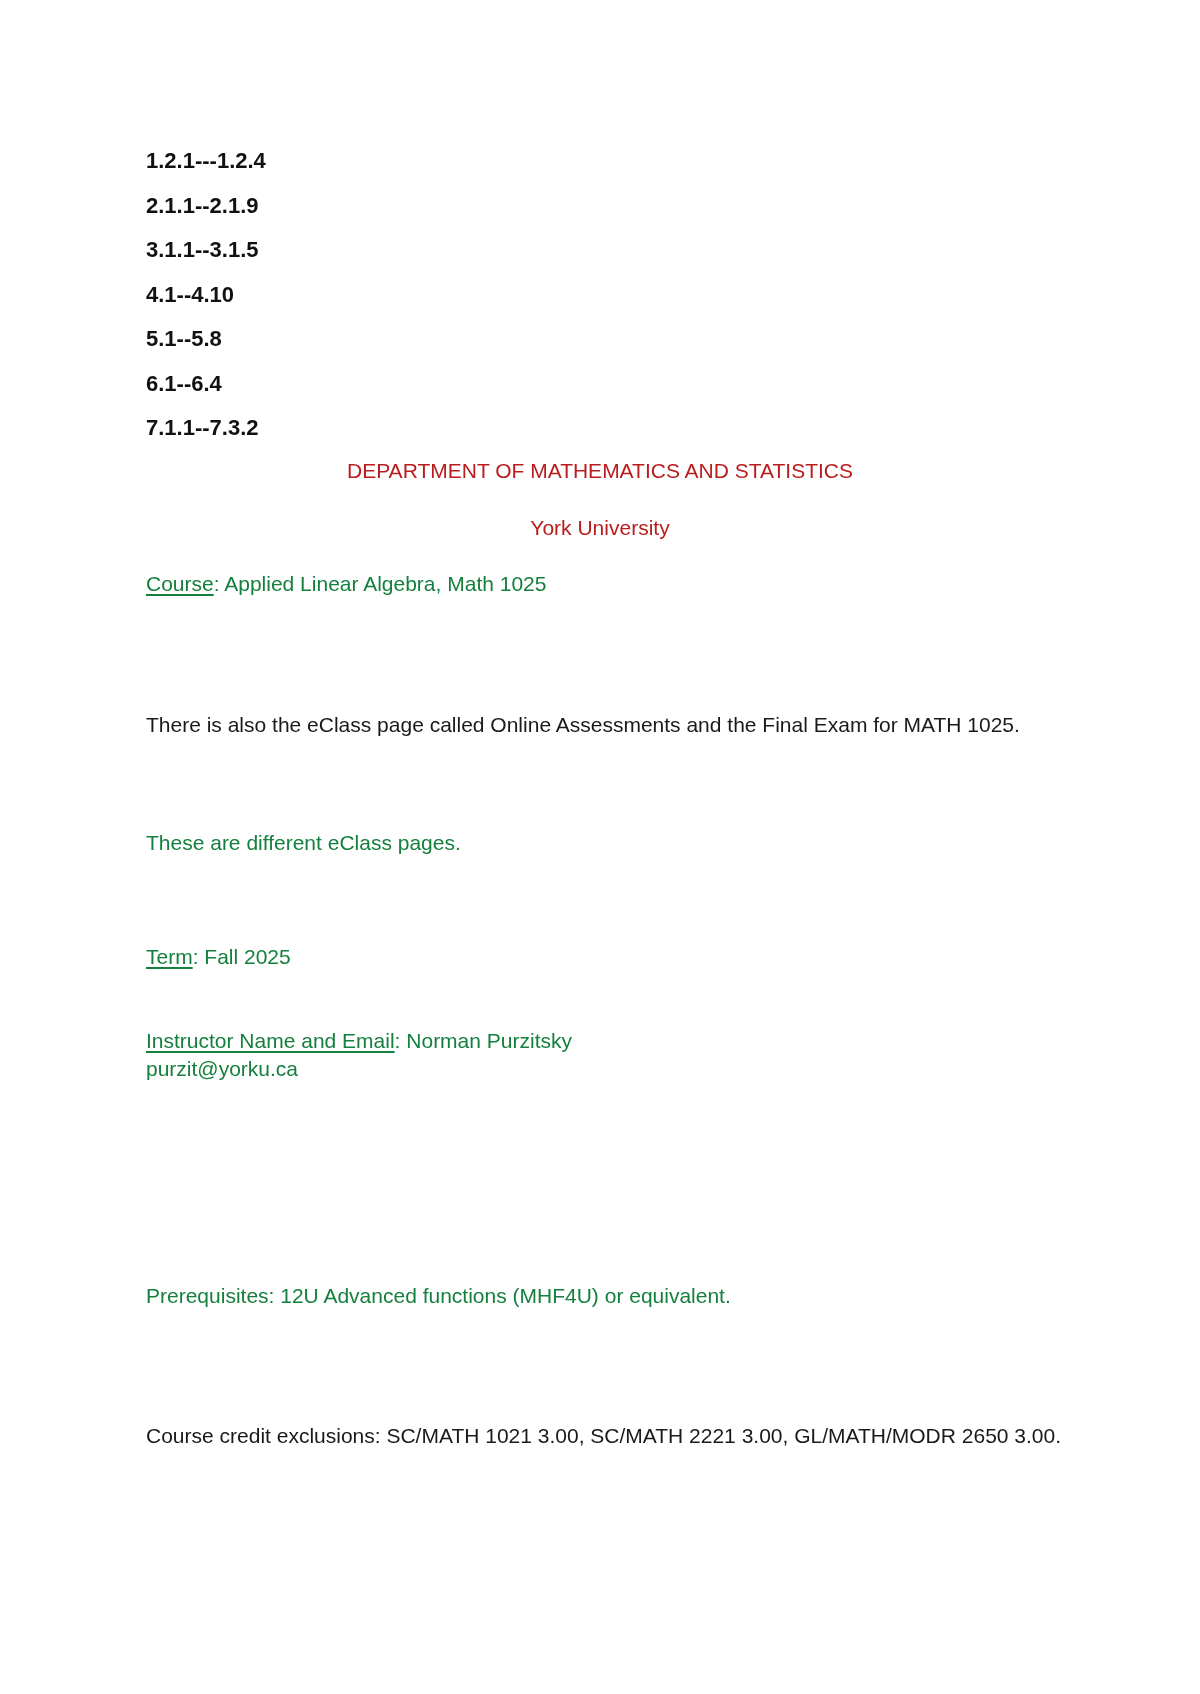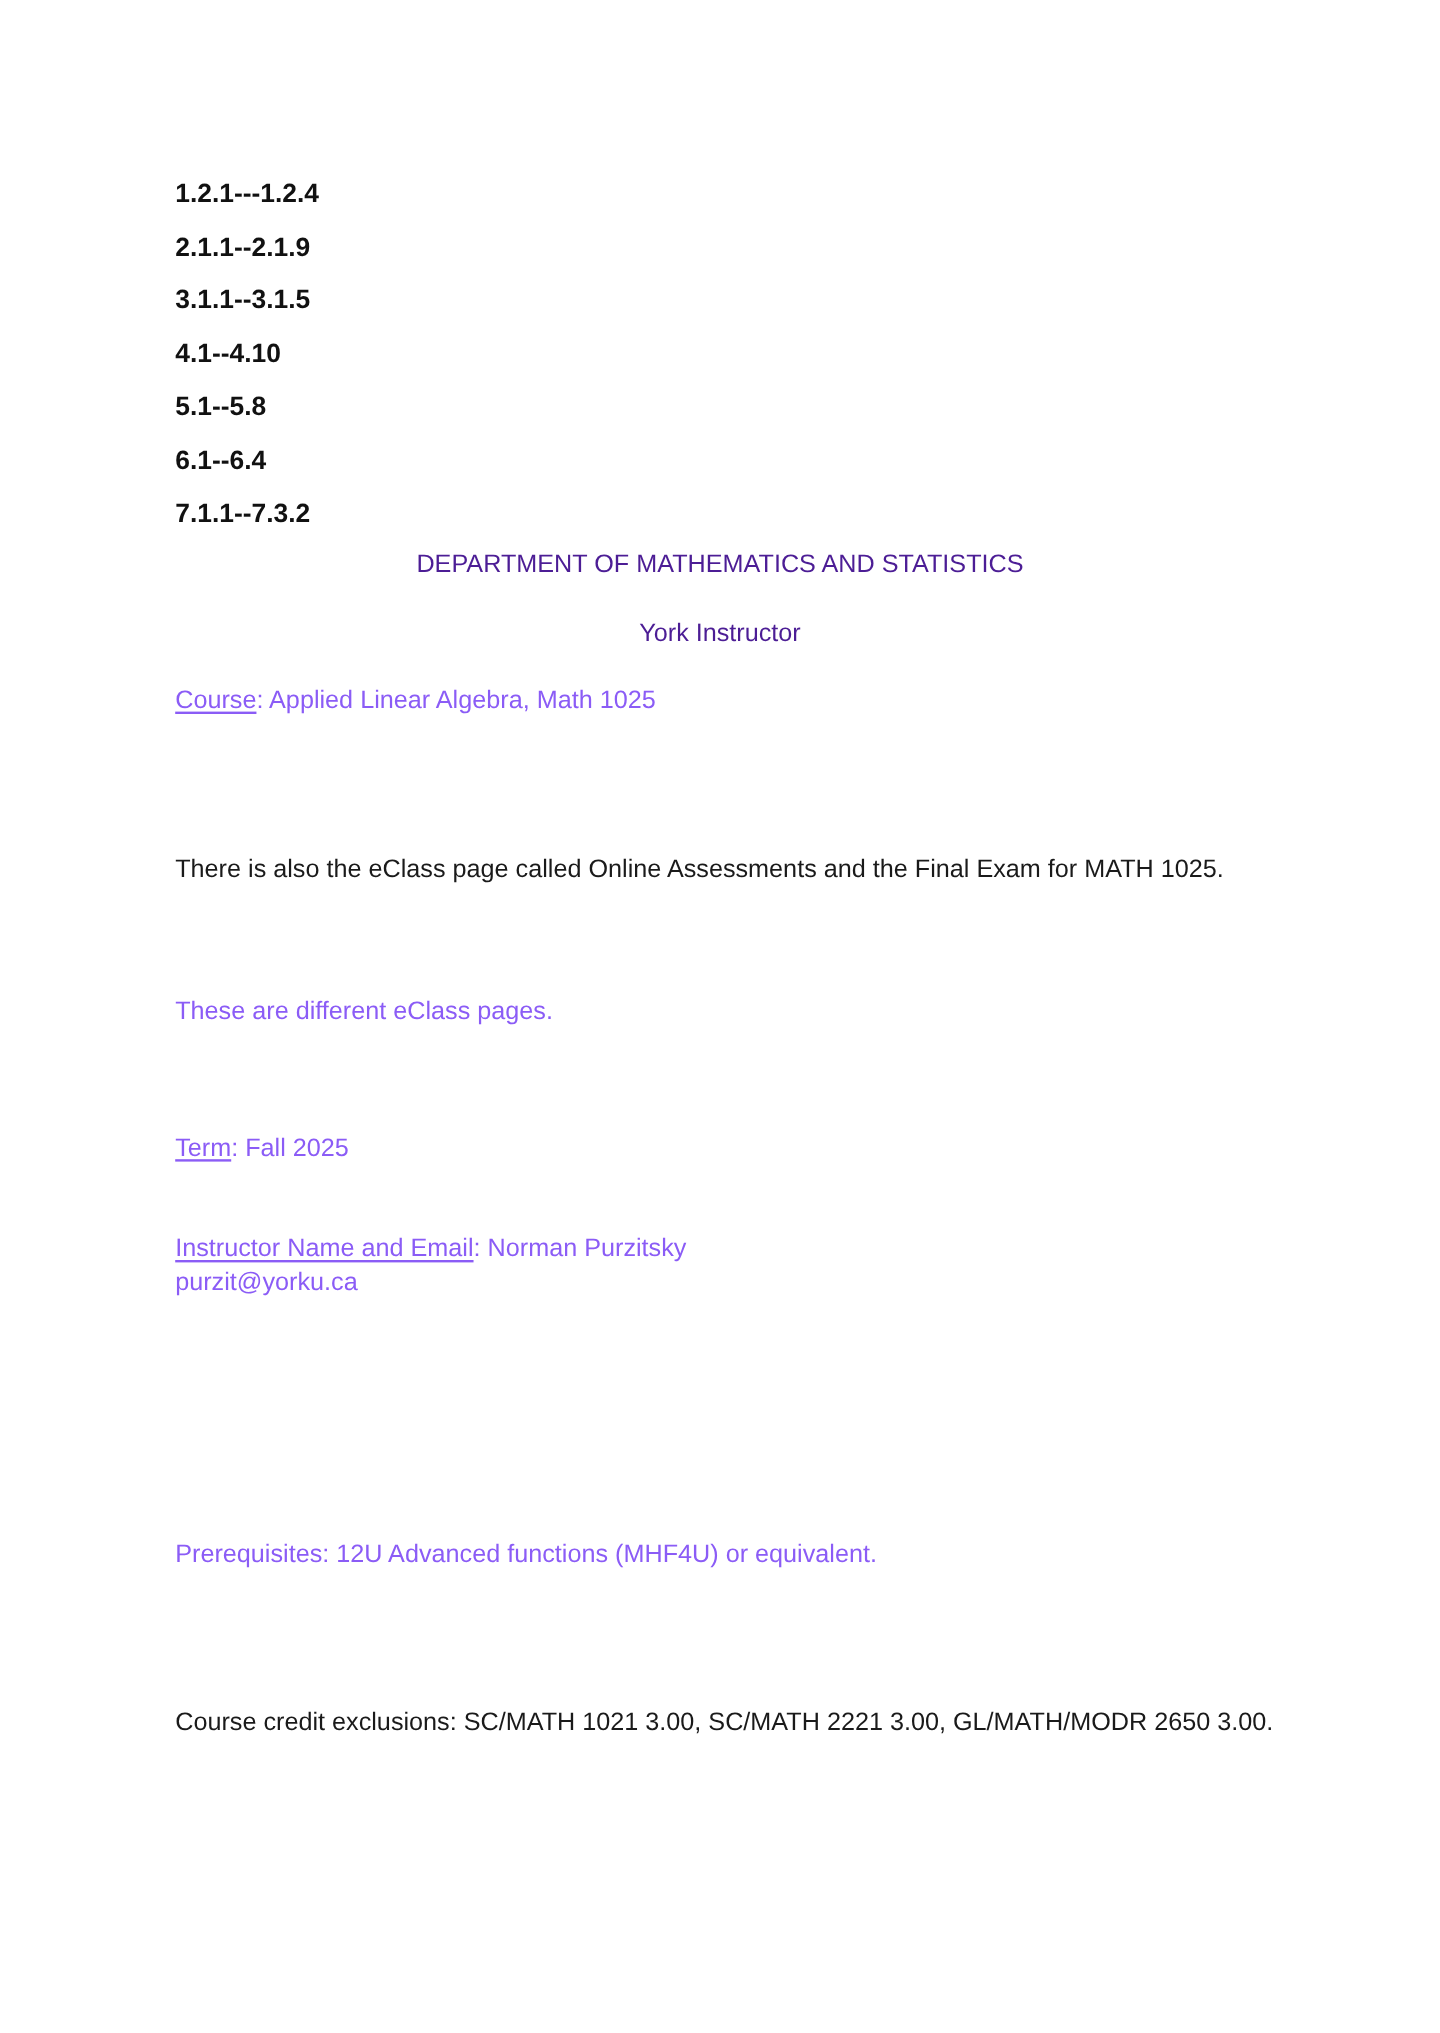--- a/index.html
+++ b/index.html
@@ -28,31 +28,31 @@
       font-size: 22px;
       letter-spacing: 0px;
       line-height: 26px;
       color: #111;
     }
     .line {
       position: absolute;
       left: 146px;
       font-size: 21px;
       line-height: 26px;
-      color: #8b5cf6;
+      color: #15803d;
       white-space: nowrap;
     }
     .center {
       position: absolute;
       left: 0;
       width: 1200px;
       text-align: center;
       font-size: 21px;
       line-height: 26px;
-      color: #4c1d95;
+      color: #b91c1c;
     }
     .u { text-decoration: underline; text-underline-offset: 3px; }
     .para {
       position: absolute;
       left: 146px;
       width: 920px;
       font-size: 21px;
       line-height: 33px;
       color: #1a1a1a;
       margin-top: 28px;
@@ -65,21 +65,21 @@
 
   <div class="sec" style="top:148px">1.2.1---1.2.4</div>
   <div class="sec" style="top:193px">2.1.1--2.1.9</div>
   <div class="sec" style="top:237px">3.1.1--3.1.5</div>
   <div class="sec" style="top:282px">4.1--4.10</div>
   <div class="sec" style="top:326px">5.1--5.8</div>
   <div class="sec" style="top:371px">6.1--6.4</div>
   <div class="sec" style="top:415px">7.1.1--7.3.2</div>
 
   <div class="center" style="top:458px">DEPARTMENT OF MATHEMATICS AND STATISTICS</div>
-  <div class="center" style="top:515px">York Instructor</div>
+  <div class="center" style="top:515px">York University</div>
 
   <div class="line" style="top:571px">
     <span class="u">Course</span><span>: </span><span>Applied Linear Algebra, Math 1025</span>
   </div>
 
   <div class="para" style="top:680px">There is also the eClass page called Online Assessments and the Final Exam for MATH 1025.</div>
 
   <div class="line" style="top:830px">These are different eClass pages.</div>
 
   <div class="line" style="top:944px">

